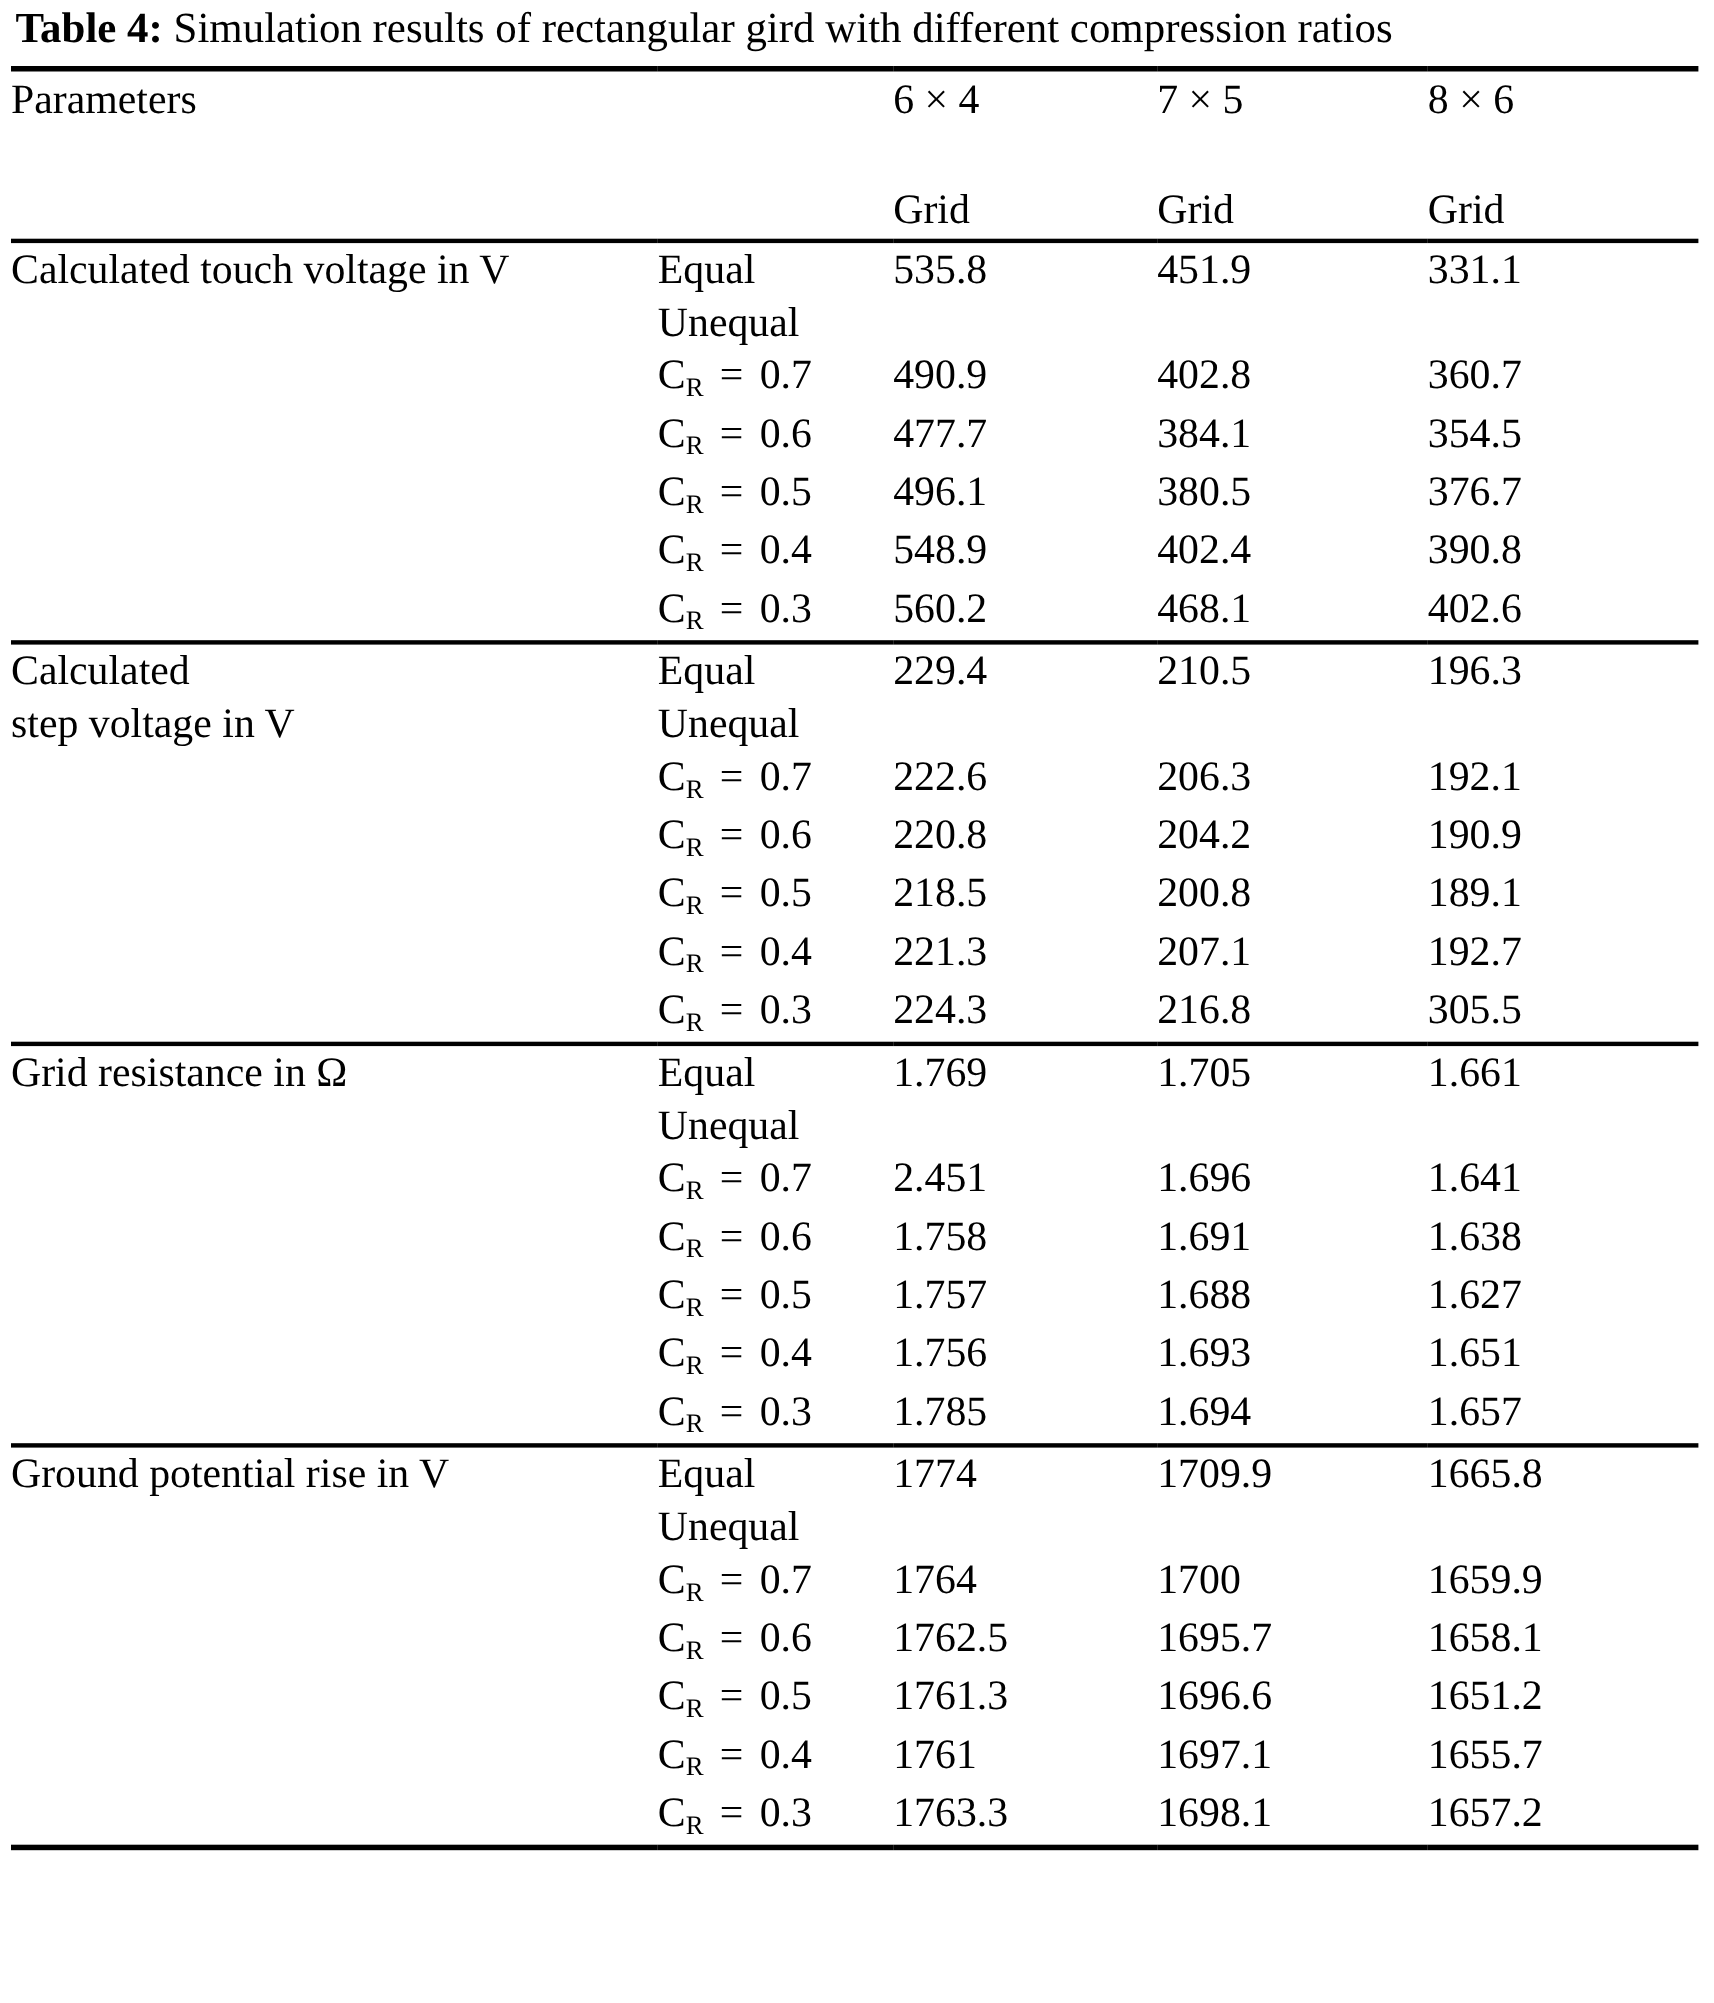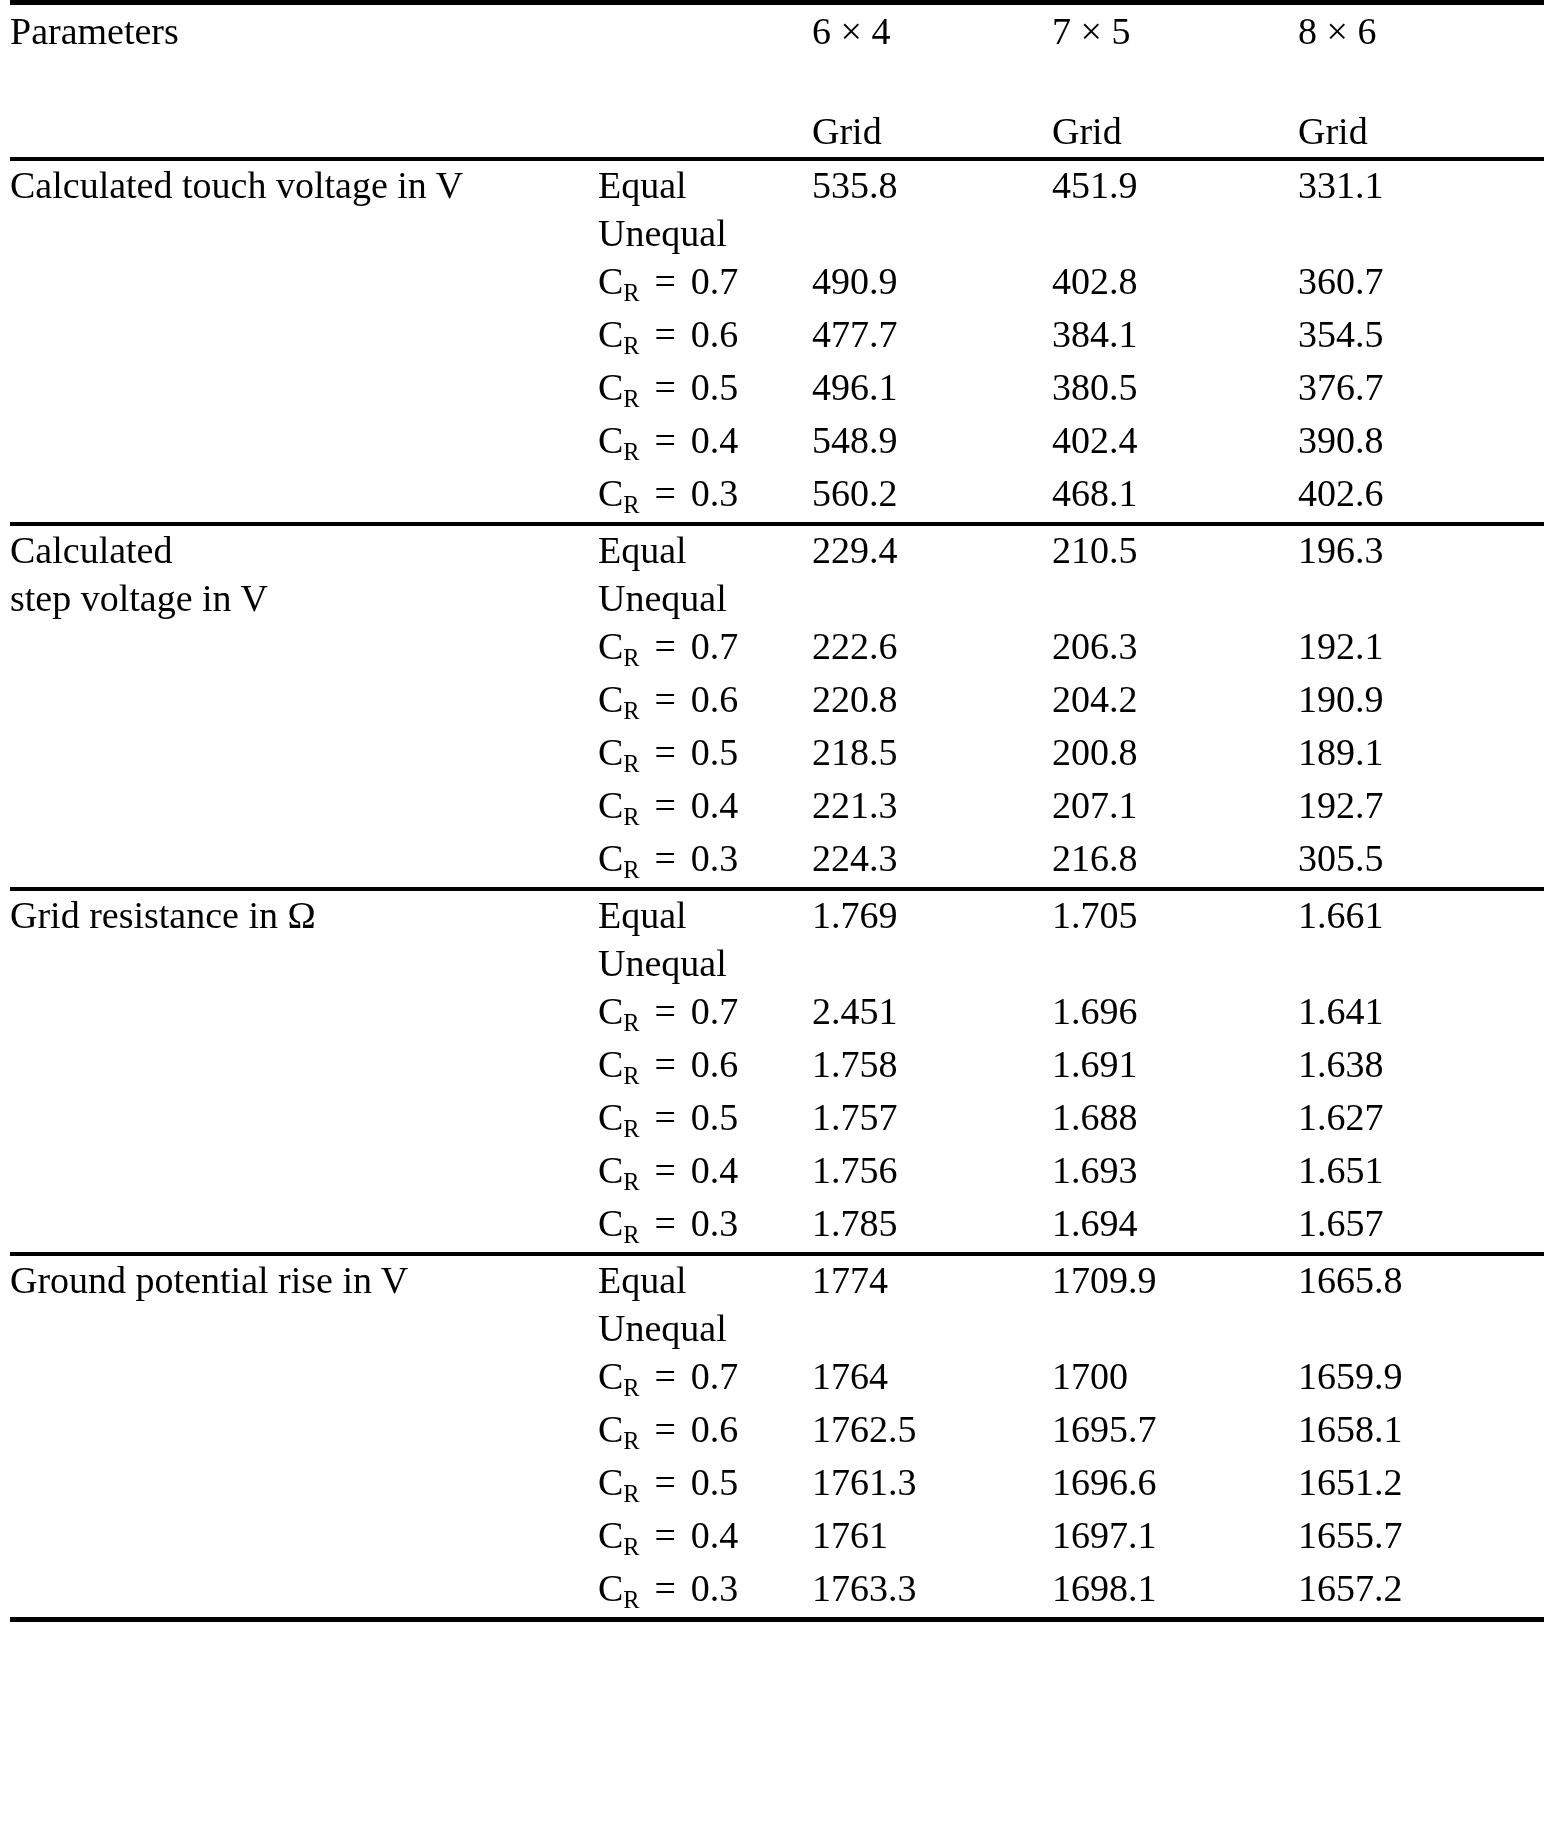--- a/index.html
+++ b/index.html
@@ -89,20 +89,24 @@
     position: relative;
     top: 0.28em;
   }
   .eq { padding: 0 0.14em; }
 </style>
 </head>
 <body>
 
 <div class="page">
 
+  <div class="caption">
+    <span class="lbl">Table 4:</span>
+    <span class="txt">Simulation results of rectangular gird with different compression ratios</span>
+  </div>
 
   <table class="tbl">
     <colgroup>
       <col class="c-param">
         <col class="c-sub">
         <col class="c-v1">
         <col class="c-v2">
         <col class="c-v3">
     </colgroup>
     <tbody id="tbody">

